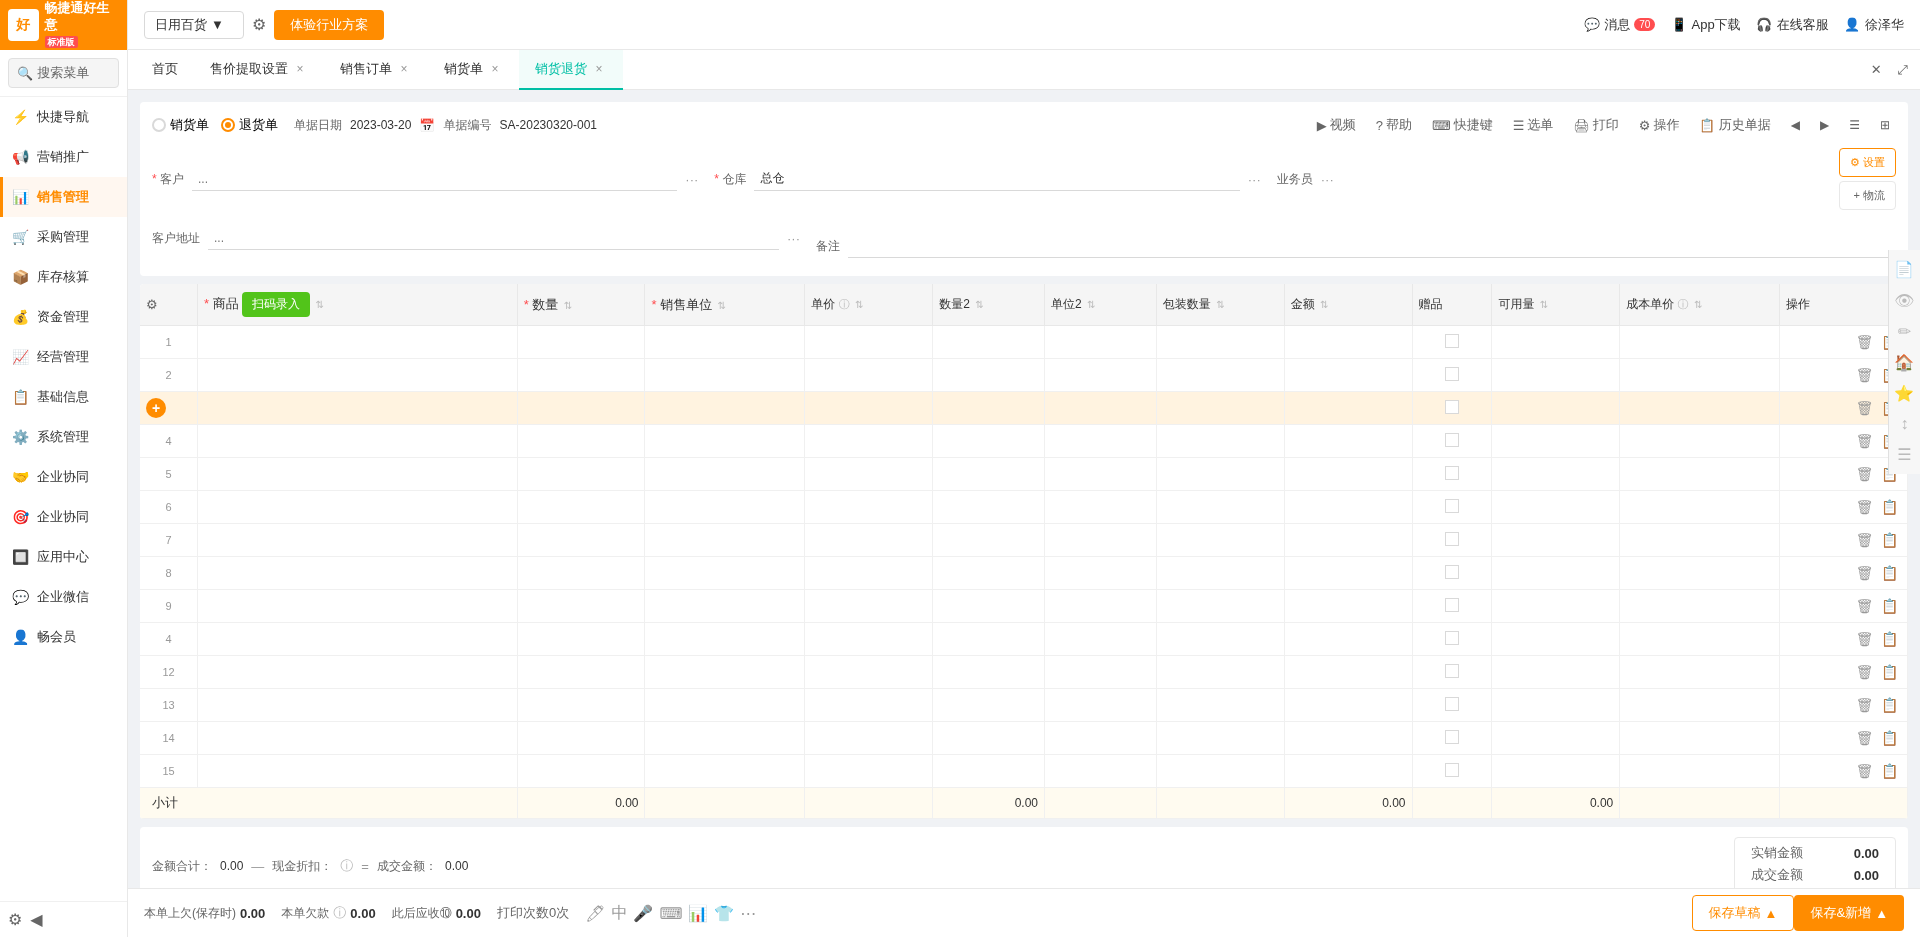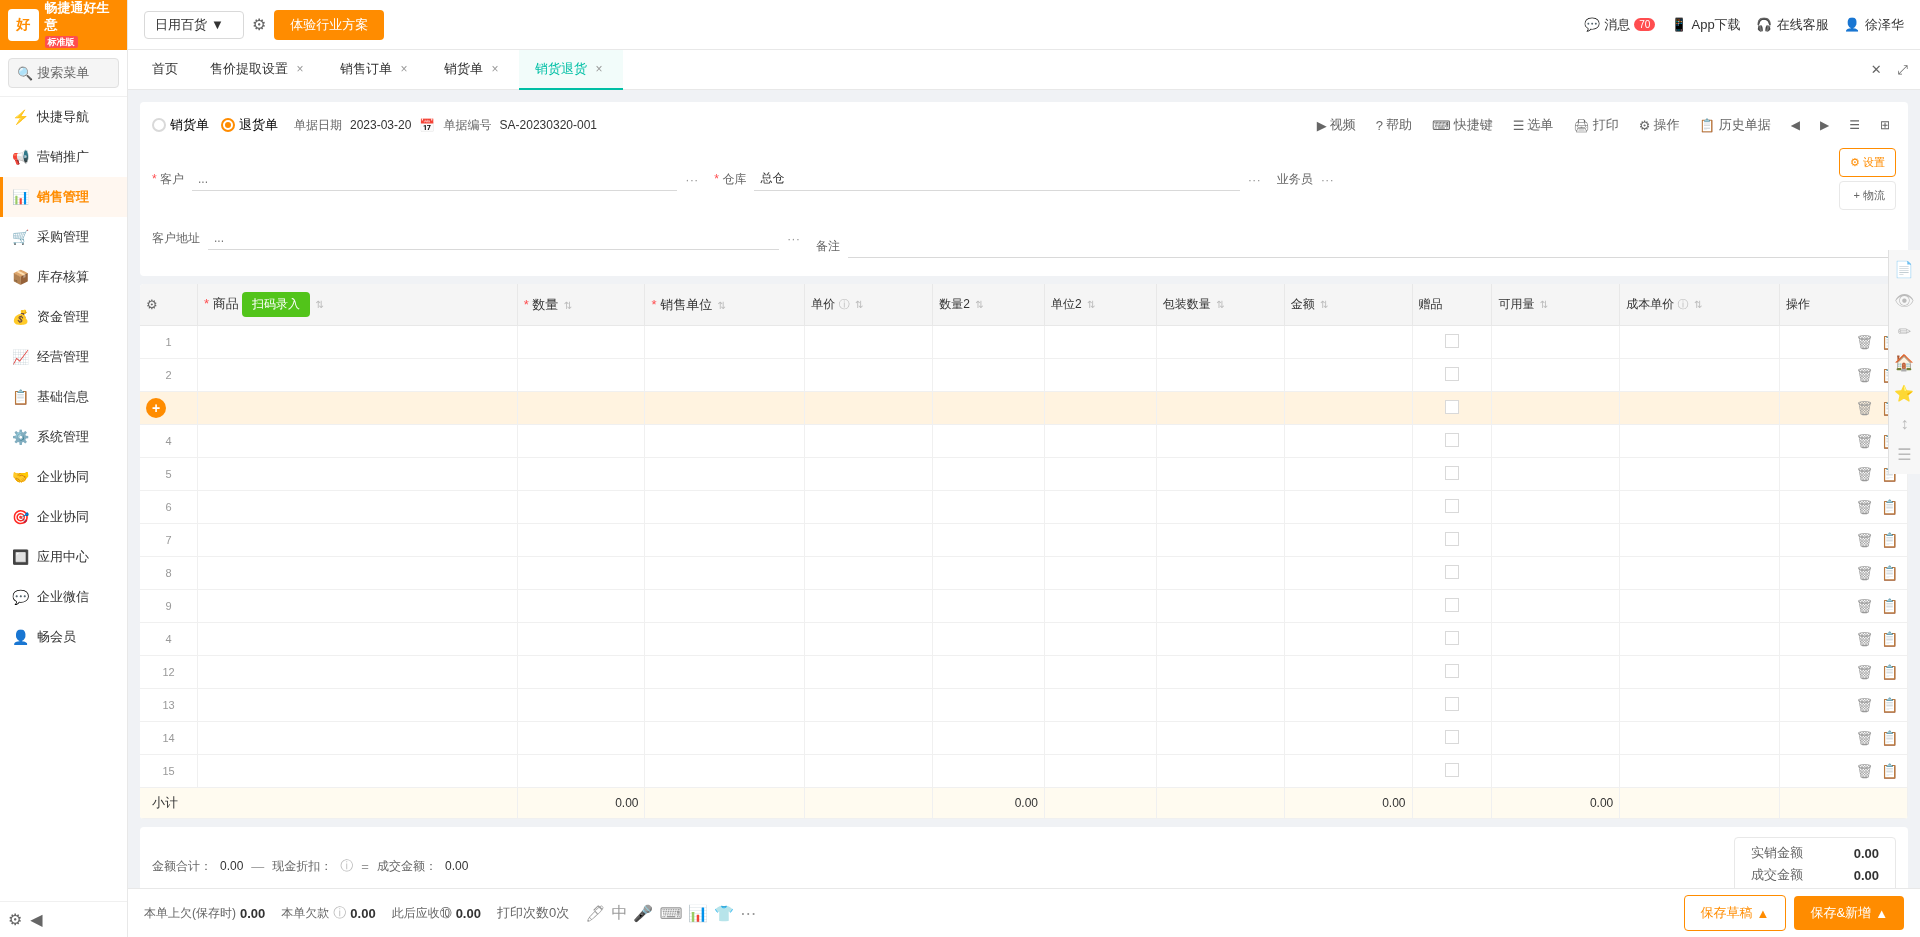--- a/index.html
+++ b/index.html
@@ -83,21 +83,21 @@
     .footer-row1 { display: flex; align-items: center; gap: 8px; margin-bottom: 8px; }
     .footer-label { color: #666; font-size: 12px; }
     .footer-value { color: #333; font-size: 12px; }
     .footer-dash { color: #999; }
     .footer-equal { color: #999; }
 
     
     .bottom-bar { background: #fff; border-top: 1px solid #e8e8e8; display: flex; align-items: center; padding: 6px 16px; gap: 16px; }
     .bottom-stat { display: flex; align-items: center; gap: 4px; font-size: 12px; color: #666; }
     .bottom-stat-value { color: #333; font-weight: bold; }
-    .bottom-actions { margin-left: auto; display: flex; align-items: center; gap: 8px; }
+    .bottom-actions { margin-left: auto; display: flex; gap: 0; }
     .btn-save-draft { background: #fff; border: 1px solid #ff8c00; color: #ff8c00; border-radius: 4px; padding: 8px 16px; cursor: pointer; font-size: 13px; display: flex; align-items: center; gap: 4px; }
     .btn-save-new { background: #ff8c00; border: none; color: #fff; border-radius: 4px; padding: 8px 16px; cursor: pointer; font-size: 13px; display: flex; align-items: center; gap: 4px; }
 
     
     .summary-box { position: absolute; right: 12px; bottom: 80px; background: #fff; border: 1px solid #e8e8e8; border-radius: 4px; padding: 8px 16px; font-size: 13px; }
     .summary-row { display: flex; align-items: center; gap: 16px; margin-bottom: 4px; }
     .summary-label { color: #666; }
     .summary-value { color: #333; font-weight: bold; min-width: 60px; text-align: right; }
 
     

